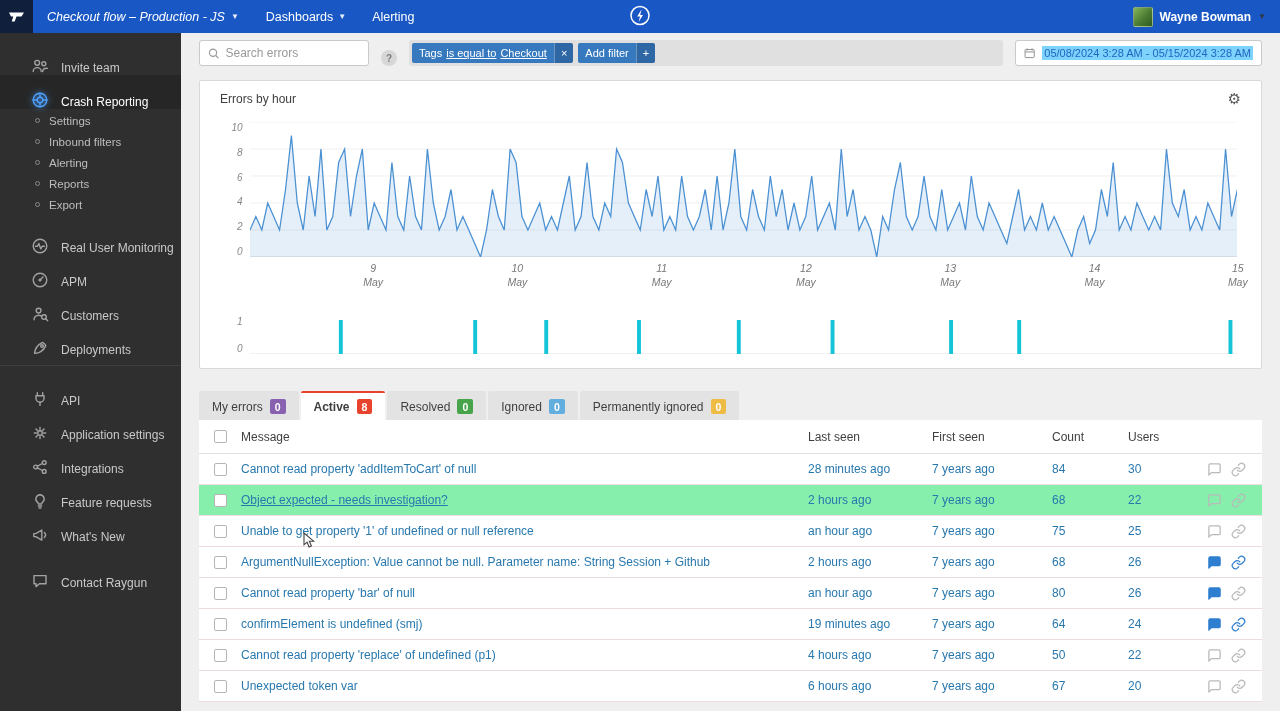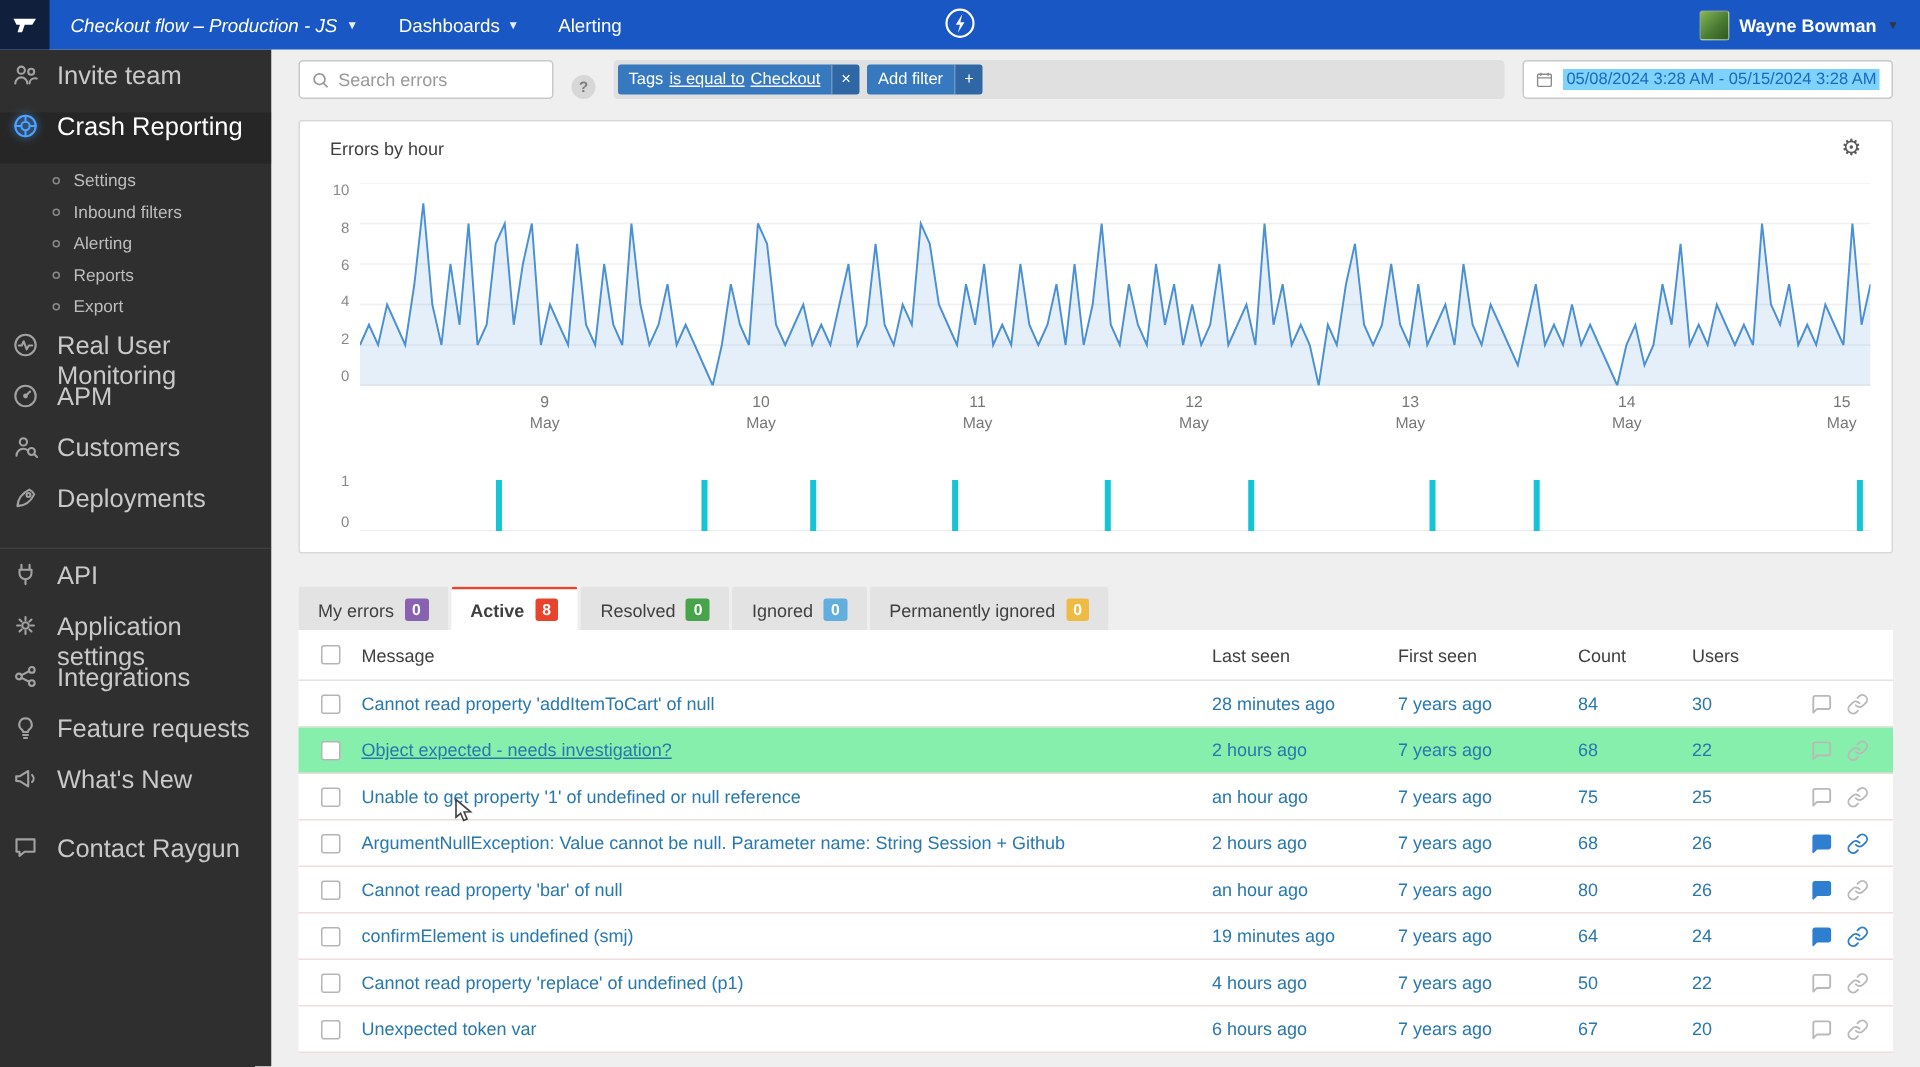--- a/index.html
+++ b/index.html
@@ -12,21 +12,21 @@
   .app-select { display:flex; align-items:center; gap:6px; color:#fff; font-size:12.5px; padding:0 14px; height:100%; cursor:pointer;font-style:italic; }
   .topnav-item { color:#fff; font-size:12.5px; padding:0 13px; height:100%; display:flex; align-items:center; gap:5px; cursor:pointer; }
   .caret { font-size:8px; opacity:.9; }
   .topbar-center { position:absolute; left:50%; top:50%; transform:translate(-50%,-50%); cursor:pointer; }
   .topbar-right { margin-left:auto; display:flex; align-items:center; gap:7px; padding-right:14px; cursor:pointer; }
   .avatar { width:20px; height:20px; border-radius:2px; background:linear-gradient(135deg,#86b457 0%,#4a7c33 55%,#2e5a20 100%); border:1px solid rgba(255,255,255,.35); }
   .user-name { color:#fff; font-size:12px; font-weight:bold; }
 
   
   .sidebar { position:absolute; top:33px; left:0; bottom:0; width:181px; background:#2f2f2f; padding-top:8px; overflow:hidden; }
-  .side-item { height:34px; display:flex; align-items:flex-start; gap:11px; padding-left:7px; color:#c9c9c9; font-size:17px; cursor:pointer; }
+  .side-item { height:34px; display:flex; align-items:flex-end; gap:11px; padding-left:30px; color:#c9c9c9; font-size:12px; cursor:pointer; }
   .side-icon { width:20px; display:flex; justify-content:center; align-items:center; flex:none; }
   .side-icon svg { stroke:#a2a2a2; fill:none; stroke-width:1.4; stroke-linecap:round; stroke-linejoin:round; }
   .side-item.active { background:#262626; color:#fff; }
   .side-item.active .side-icon svg { stroke:#4da1ff; filter:drop-shadow(0 0 3px rgba(77,161,255,.8)); }
   .sub-list { list-style:none; margin:1px 0 6px; }
   .sub-item { height:21px; display:flex; align-items:center; gap:9px; padding-left:35px; color:#bdbdbd; font-size:11.5px; cursor:pointer; }
   .bullet { width:5px; height:5px; border:1px solid #8a8a8a; border-radius:50%; flex:none; }
   .side-divider { height:1px; background:#3e3e3e; margin:8px 0; }
   .gap-top { margin-top:12px; }
 
@@ -44,21 +44,21 @@
   .token-text u { text-underline-offset:1px; }
   .token-x { padding:0 6px; display:flex; align-items:center; background:rgba(0,0,0,.14); border-left:1px solid rgba(255,255,255,.3); font-size:11px; }
   .date-box { width:247px; height:26px; background:#fff; border:1px solid #c9c9c9; border-radius:3px; display:flex; align-items:center; gap:7px; padding:0 8px; flex:none; cursor:pointer; }
   .date-text { font-size:11px; color:#1f66c0; background:#7dd3fc; padding:1px 2px; white-space:nowrap; }
 
   
   .panel { margin:6px 18px 0; background:#fff; border:1px solid #d9d9d9; border-radius:2px; }
   .panel-header { height:35px; display:flex; align-items:center; justify-content:space-between; padding:0 20px; }
   .panel-title { font-size:12px; color:#3f3f3f; }
   .gear { font-size:15px; color:#5a5a5a; cursor:pointer; line-height:1; }
-  .chart-wrap { padding:6px 14px 14px; }
+  .chart-wrap { padding:6px 24px 14px;font-style:italic; }
   .chart-row { display:flex; }
   .y-axis { width:26px; display:flex; flex-direction:column; justify-content:space-between; align-items:flex-end; font-size:10px; color:#888; padding-right:7px; }
   .y-axis.main-y { height:135px; }
   .y-axis.mini-y { height:38px; }
   .chart-svg { display:block; width:1009px; height:135px; }
   .mini-svg { display:block; width:1009px; height:38px; }
   .x-axis { position:relative; margin-left:26px; height:30px; margin-top:5px; }
   .x-tick { position:absolute; transform:translateX(-50%); text-align:center; font-size:10.5px; color:#777; line-height:1.3; }
   .mini-row { margin-top:24px; }
   .chart-gridlines line { stroke-width:1; }

